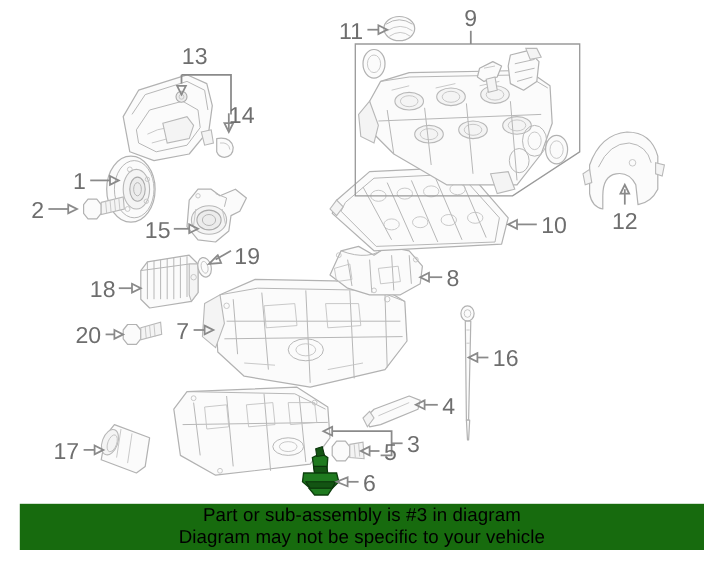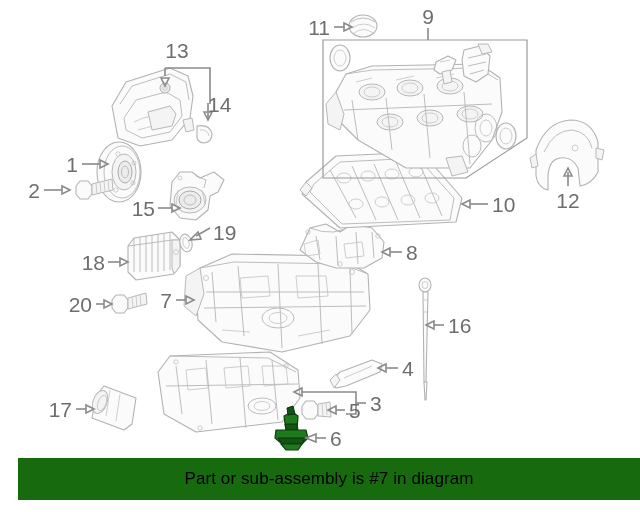--- a/index.html
+++ b/index.html
@@ -360,16 +360,17 @@
     </g>
     <g>
       <path class="ln" d="M326 438 L316 438"></path>
       <path class="ln" d="M316 434 L306 438 L316 442 Z" fill="#8a8a8a" stroke="none"></path>
     </g>
     <text class="cal" x="330" y="446" text-anchor="start">6</text>
 
   </svg>
 
   <div id="banner">
-    <div>Part or sub-assembly is #7 in diagram</div>
+    <div>Part or sub-assembly is #3 in diagram</div>
+    <div>Diagram may not be specific to your vehicle</div>
   </div>
 
 </div>
 
 </body></html>

